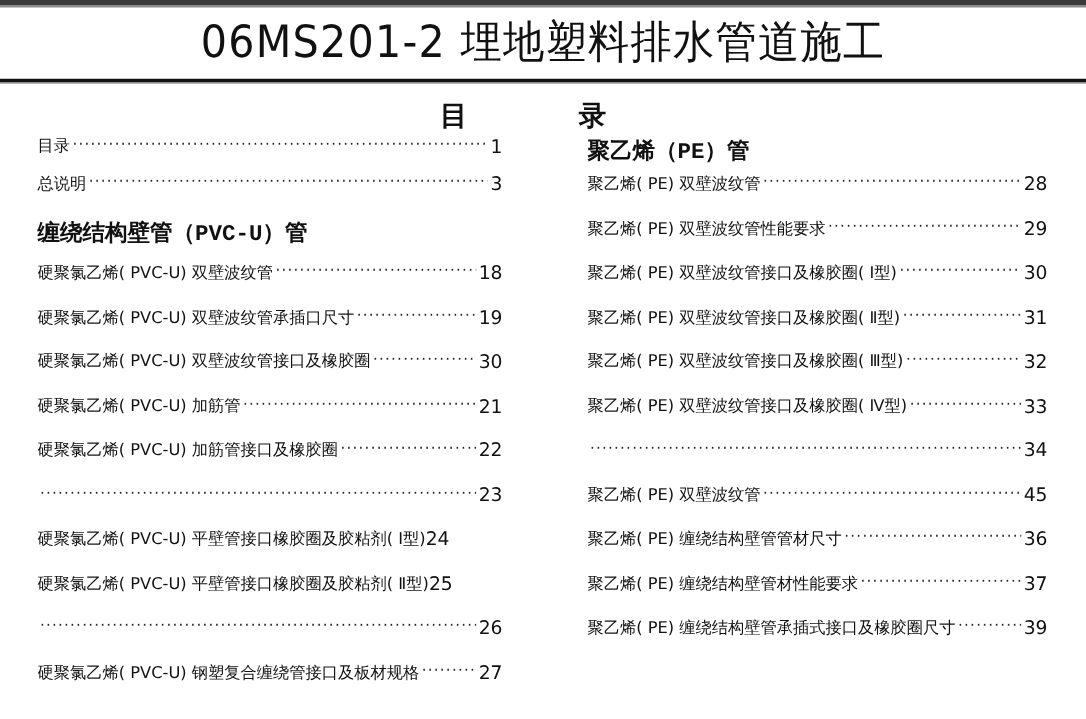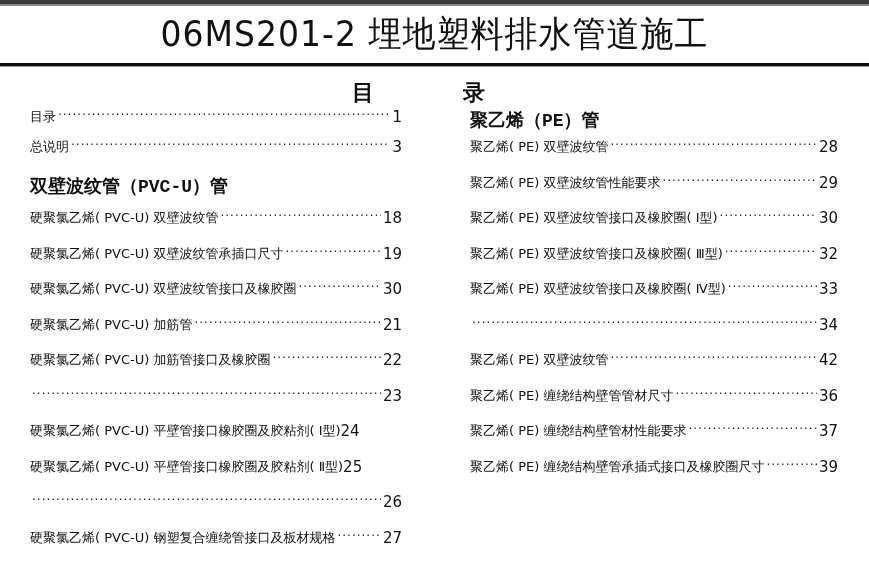--- a/index.html
+++ b/index.html
@@ -140,21 +140,21 @@
     <span class="label">目录</span>
     <span class="dots"></span>
     <span class="page">1</span>
   </div>
   <div class="row">
     <span class="label">总说明</span>
     <span class="dots"></span>
     <span class="page">3</span>
   </div>
   <div class="row section">
-    <span class="label">双壁波纹管（PVC-U）管</span>
+    <span class="label">缠绕结构壁管（PVC-U）管</span>
   </div>
   <div class="row">
     <span class="label">硬聚氯乙烯( PVC-U) 双壁波纹管</span>
     <span class="dots"></span>
     <span class="page">18</span>
   </div>
   <div class="row">
     <span class="label">硬聚氯乙烯( PVC-U) 双壁波纹管承插口尺寸</span>
     <span class="dots"></span>
     <span class="page">19</span>
@@ -210,37 +210,42 @@
     <span class="label">聚乙烯( PE) 双壁波纹管性能要求</span>
     <span class="dots"></span>
     <span class="page">29</span>
   </div>
   <div class="row">
     <span class="label">聚乙烯( PE) 双壁波纹管接口及橡胶圈( Ⅰ型)</span>
     <span class="dots"></span>
     <span class="page">30</span>
   </div>
   <div class="row">
+    <span class="label">聚乙烯( PE) 双壁波纹管接口及橡胶圈( Ⅱ型)</span>
+    <span class="dots"></span>
+    <span class="page">31</span>
+  </div>
+  <div class="row">
     <span class="label">聚乙烯( PE) 双壁波纹管接口及橡胶圈( Ⅲ型)</span>
     <span class="dots"></span>
     <span class="page">32</span>
   </div>
   <div class="row">
     <span class="label">聚乙烯( PE) 双壁波纹管接口及橡胶圈( Ⅳ型)</span>
     <span class="dots"></span>
     <span class="page">33</span>
   </div>
   <div class="row">
     <span class="dots"></span>
     <span class="page">34</span>
   </div>
   <div class="row">
     <span class="label">聚乙烯( PE) 双壁波纹管</span>
     <span class="dots"></span>
-    <span class="page">42</span>
+    <span class="page">45</span>
   </div>
   <div class="row">
     <span class="label">聚乙烯( PE) 缠绕结构壁管管材尺寸</span>
     <span class="dots"></span>
     <span class="page">36</span>
   </div>
   <div class="row">
     <span class="label">聚乙烯( PE) 缠绕结构壁管材性能要求</span>
     <span class="dots"></span>
     <span class="page">37</span>

